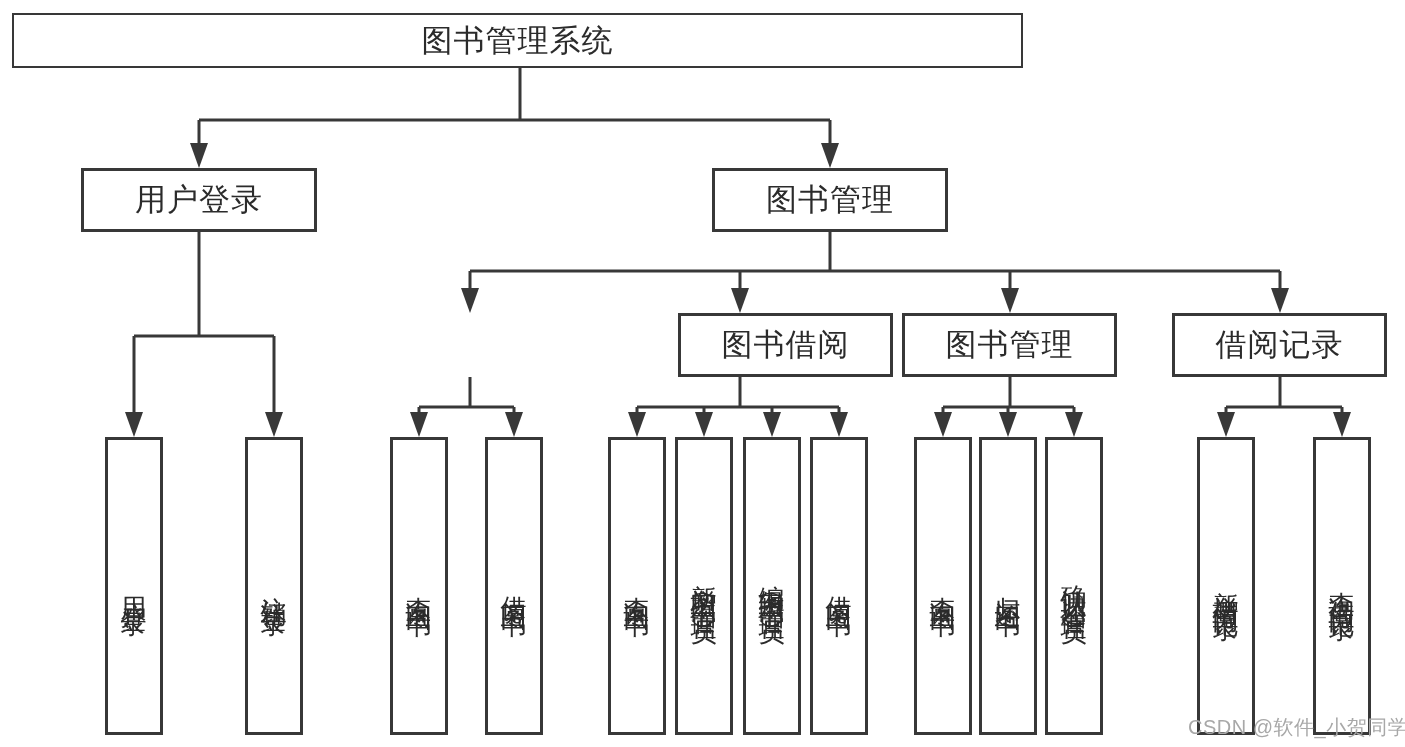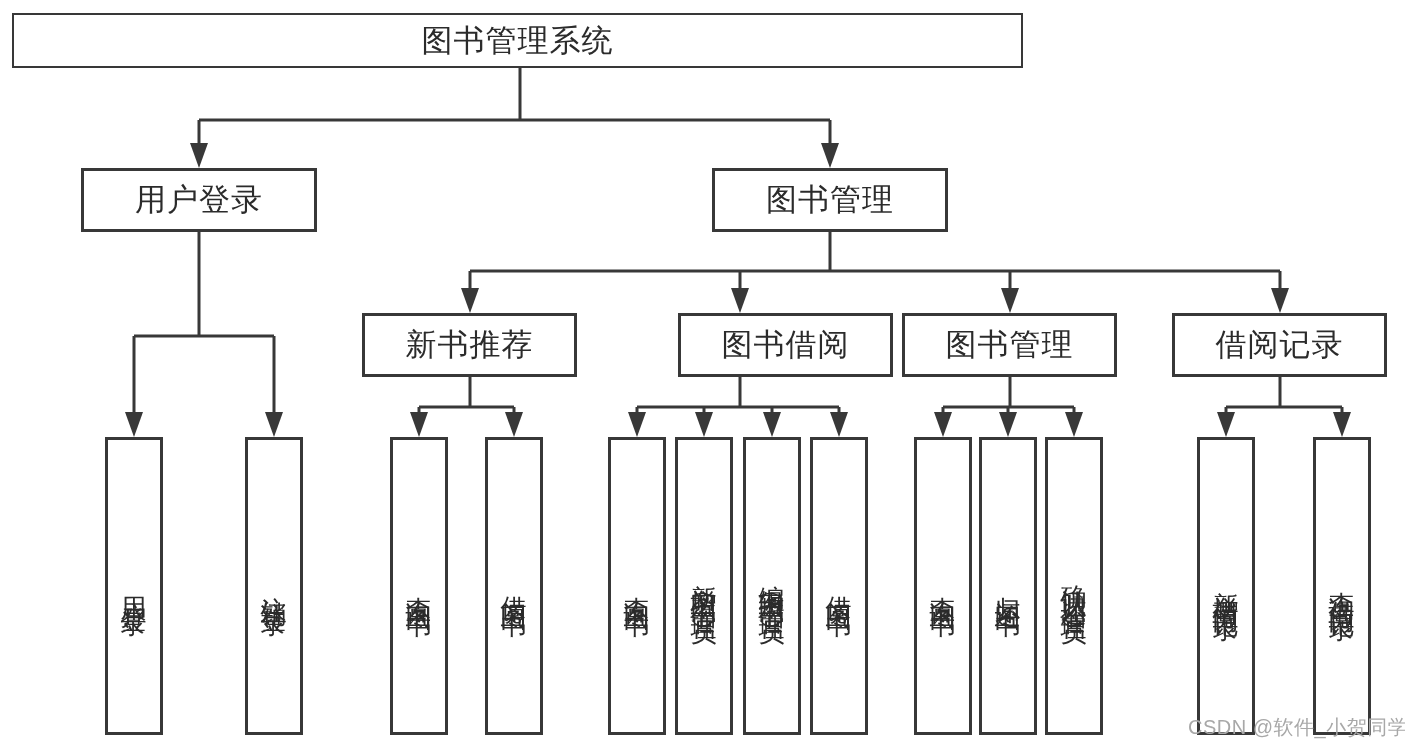--- a/index.html
+++ b/index.html
@@ -115,23 +115,20 @@
     <span class="hlabel">图书管理系统</span>
   </div>
 
   <div class="box" id="n-user-login">
     <span class="hlabel">用户登录</span>
   </div>
   <div class="box" id="n-book-mgmt">
     <span class="hlabel">图书管理</span>
   </div>
 
-  <div class="box lvl3" id="n-new-books">
-    <span class="hlabel">新书推荐</span>
-  </div>
   <div class="box lvl3" id="n-book-borrow">
     <span class="hlabel">图书借阅</span>
   </div>
   <div class="box lvl3" id="n-current-borrow">
     <span class="hlabel">图书管理</span>
   </div>
   <div class="box lvl3" id="n-borrow-records">
     <span class="hlabel">借阅记录</span>
   </div>
 

